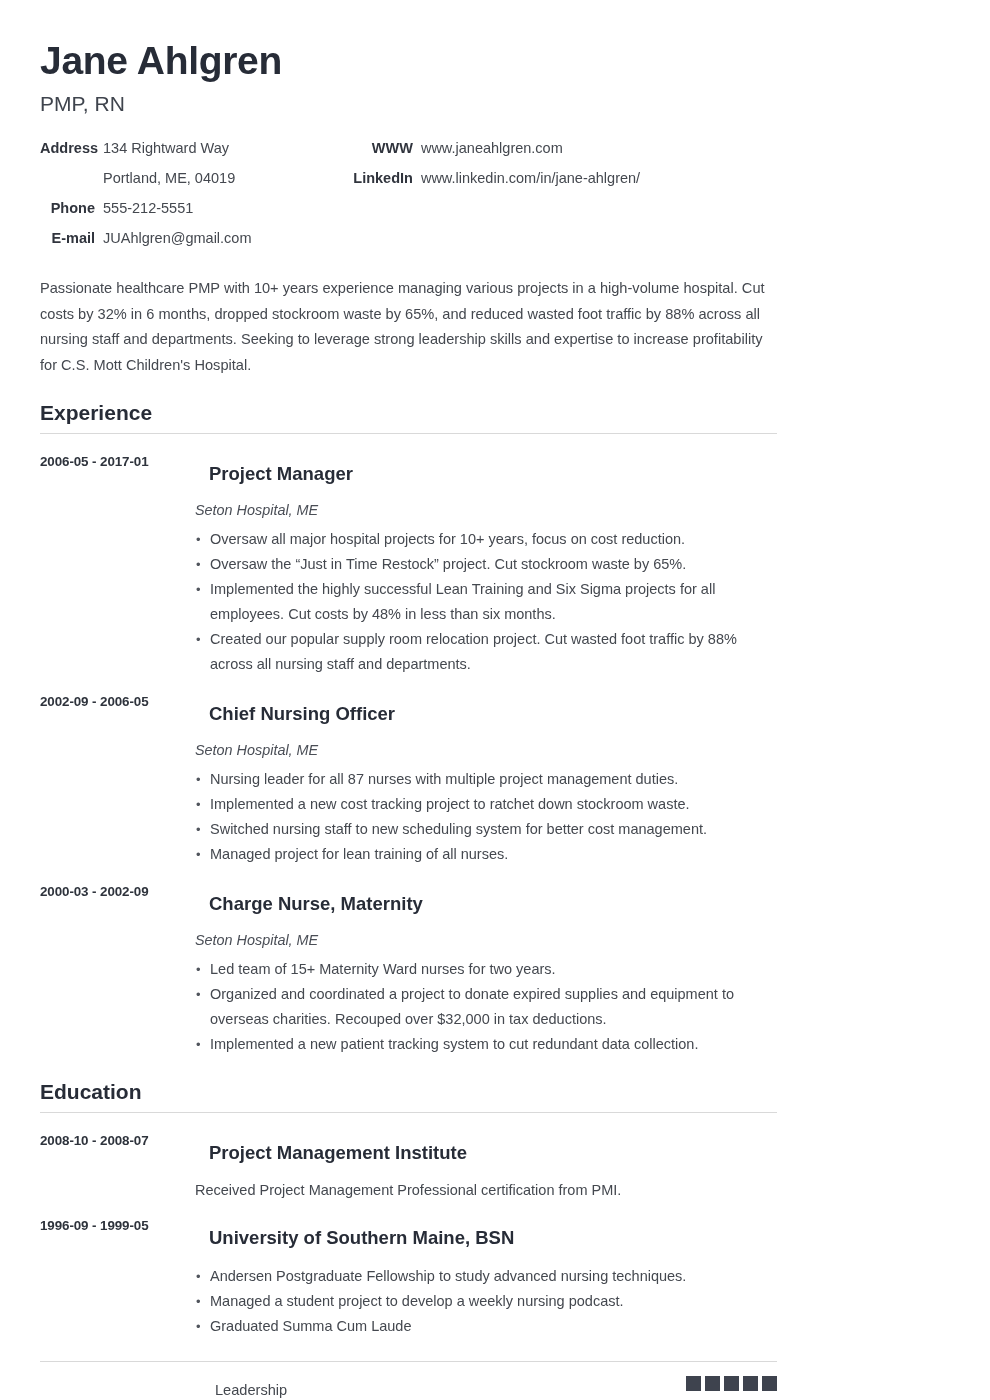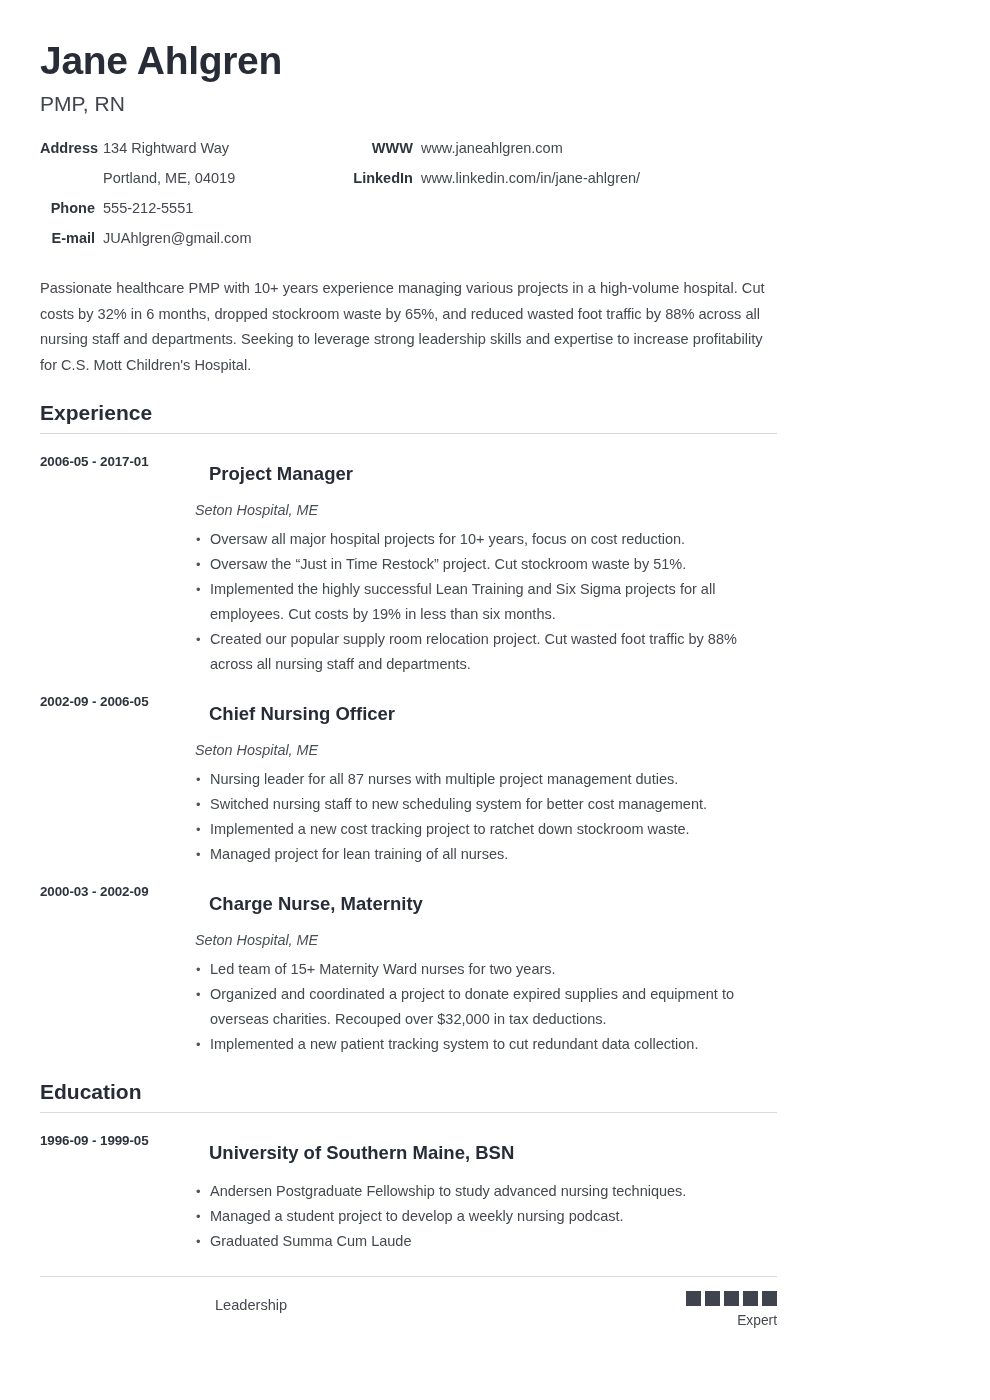--- a/index.html
+++ b/index.html
@@ -246,36 +246,36 @@
     <h2 class="section-title">Experience</h2>
     <div class="rule"></div>
 
     <div class="entry">
       <div class="entry-date">2006-05 - 2017-01</div>
       <div class="entry-body">
         <div class="entry-heading">Project Manager</div>
         <div class="entry-sub">Seton Hospital, ME</div>
         <ul class="bullets">
           <li>Oversaw all major hospital projects for 10+ years, focus on cost reduction.</li>
-          <li>Oversaw the “Just in Time Restock” project. Cut stockroom waste by 51%.</li>
-          <li>Implemented the highly successful Lean Training and Six Sigma projects for all employees. Cut costs by 19% in less than six months.</li>
+          <li>Oversaw the “Just in Time Restock” project. Cut stockroom waste by 65%.</li>
+          <li>Implemented the highly successful Lean Training and Six Sigma projects for all employees. Cut costs by 48% in less than six months.</li>
           <li>Created our popular supply room relocation project. Cut wasted foot traffic by 88% across all nursing staff and departments.</li>
         </ul>
       </div>
     </div>
 
     <div class="entry">
       <div class="entry-date">2002-09 - 2006-05</div>
       <div class="entry-body">
         <div class="entry-heading">Chief Nursing Officer</div>
         <div class="entry-sub">Seton Hospital, ME</div>
         <ul class="bullets">
           <li>Nursing leader for all 87 nurses with multiple project management duties.</li>
+          <li>Implemented a new cost tracking project to ratchet down stockroom waste.</li>
           <li>Switched nursing staff to new scheduling system for better cost management.</li>
-          <li>Implemented a new cost tracking project to ratchet down stockroom waste.</li>
           <li>Managed project for lean training of all nurses.</li>
         </ul>
       </div>
     </div>
 
     <div class="entry">
       <div class="entry-date">2000-03 - 2002-09</div>
       <div class="entry-body">
         <div class="entry-heading">Charge Nurse, Maternity</div>
         <div class="entry-sub">Seton Hospital, ME</div>
@@ -285,20 +285,27 @@
           <li>Implemented a new patient tracking system to cut redundant data collection.</li>
         </ul>
       </div>
     </div>
   </div>
 
   <div class="section">
     <h2 class="section-title">Education</h2>
     <div class="rule"></div>
 
+    <div class="entry">
+      <div class="entry-date">2008-10 - 2008-07</div>
+      <div class="entry-body">
+        <div class="entry-heading">Project Management Institute</div>
+        <div class="entry-note">Received Project Management Professional certification from PMI.</div>
+      </div>
+    </div>
 
     <div class="entry">
       <div class="entry-date">1996-09 - 1999-05</div>
       <div class="entry-body">
         <div class="entry-heading">University of Southern Maine, BSN</div>
         <ul class="bullets">
           <li>Andersen Postgraduate Fellowship to study advanced nursing techniques.</li>
           <li>Managed a student project to develop a weekly nursing podcast.</li>
           <li>Graduated Summa Cum Laude</li>
         </ul>

